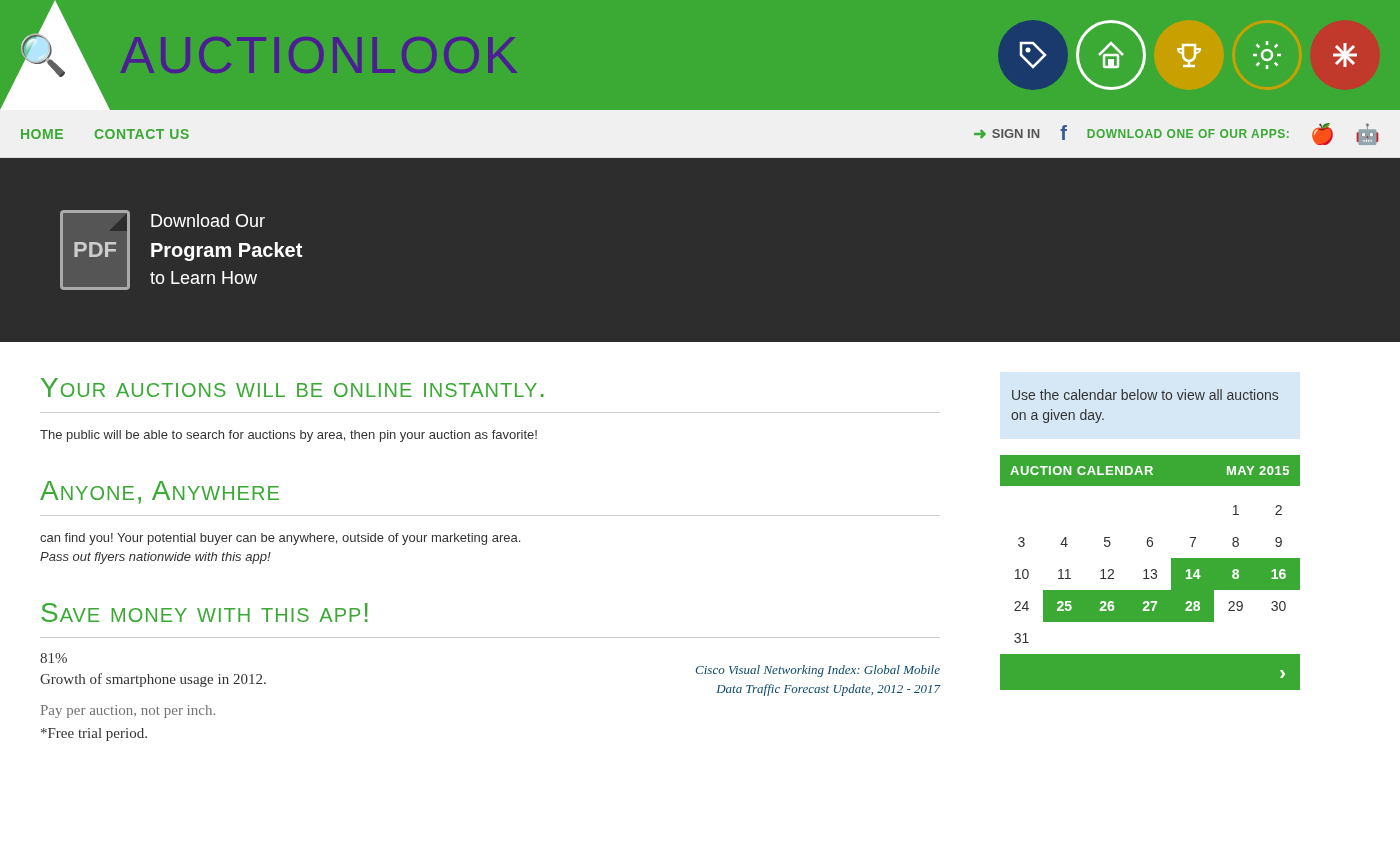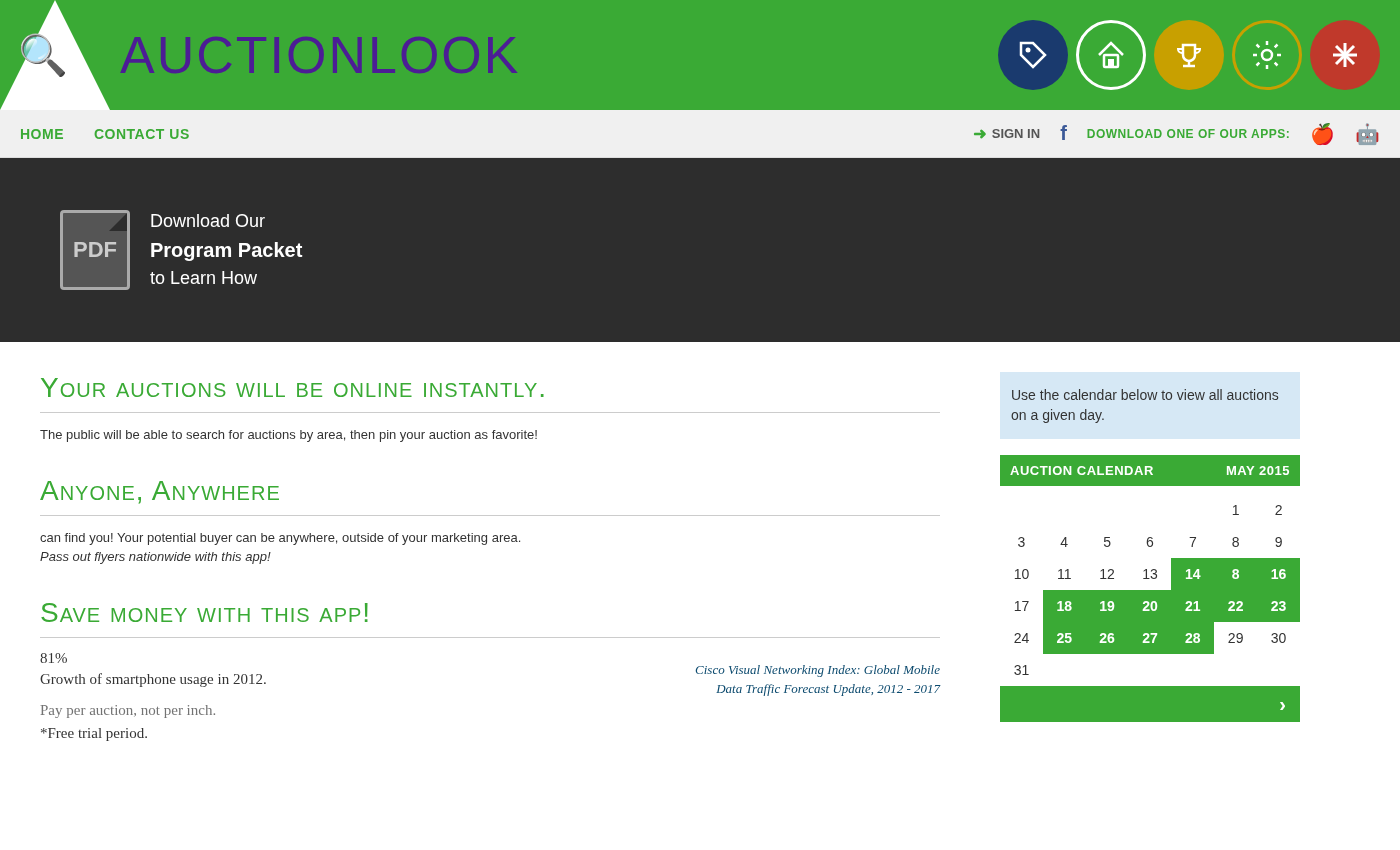--- a/index.html
+++ b/index.html
@@ -423,29 +423,20 @@
             <tr>
               <td class="normal">10</td>
               <td class="normal">11</td>
               <td class="normal">12</td>
               <td class="normal">13</td>
               <td class="active">14</td>
               <td class="active">8</td>
               <td class="active">16</td>
             </tr>
             <tr>
-              <td class="normal">17</td>
-              <td class="active">18</td>
-              <td class="active">19</td>
-              <td class="active">20</td>
-              <td class="active">21</td>
-              <td class="active">22</td>
-              <td class="active">23</td>
-            </tr>
-            <tr>
               <td class="normal">24</td>
               <td class="active">25</td>
               <td class="active">26</td>
               <td class="active">27</td>
               <td class="active">28</td>
               <td class="normal">29</td>
               <td class="normal">30</td>
             </tr>
             <tr>
               <td class="normal">31</td>

